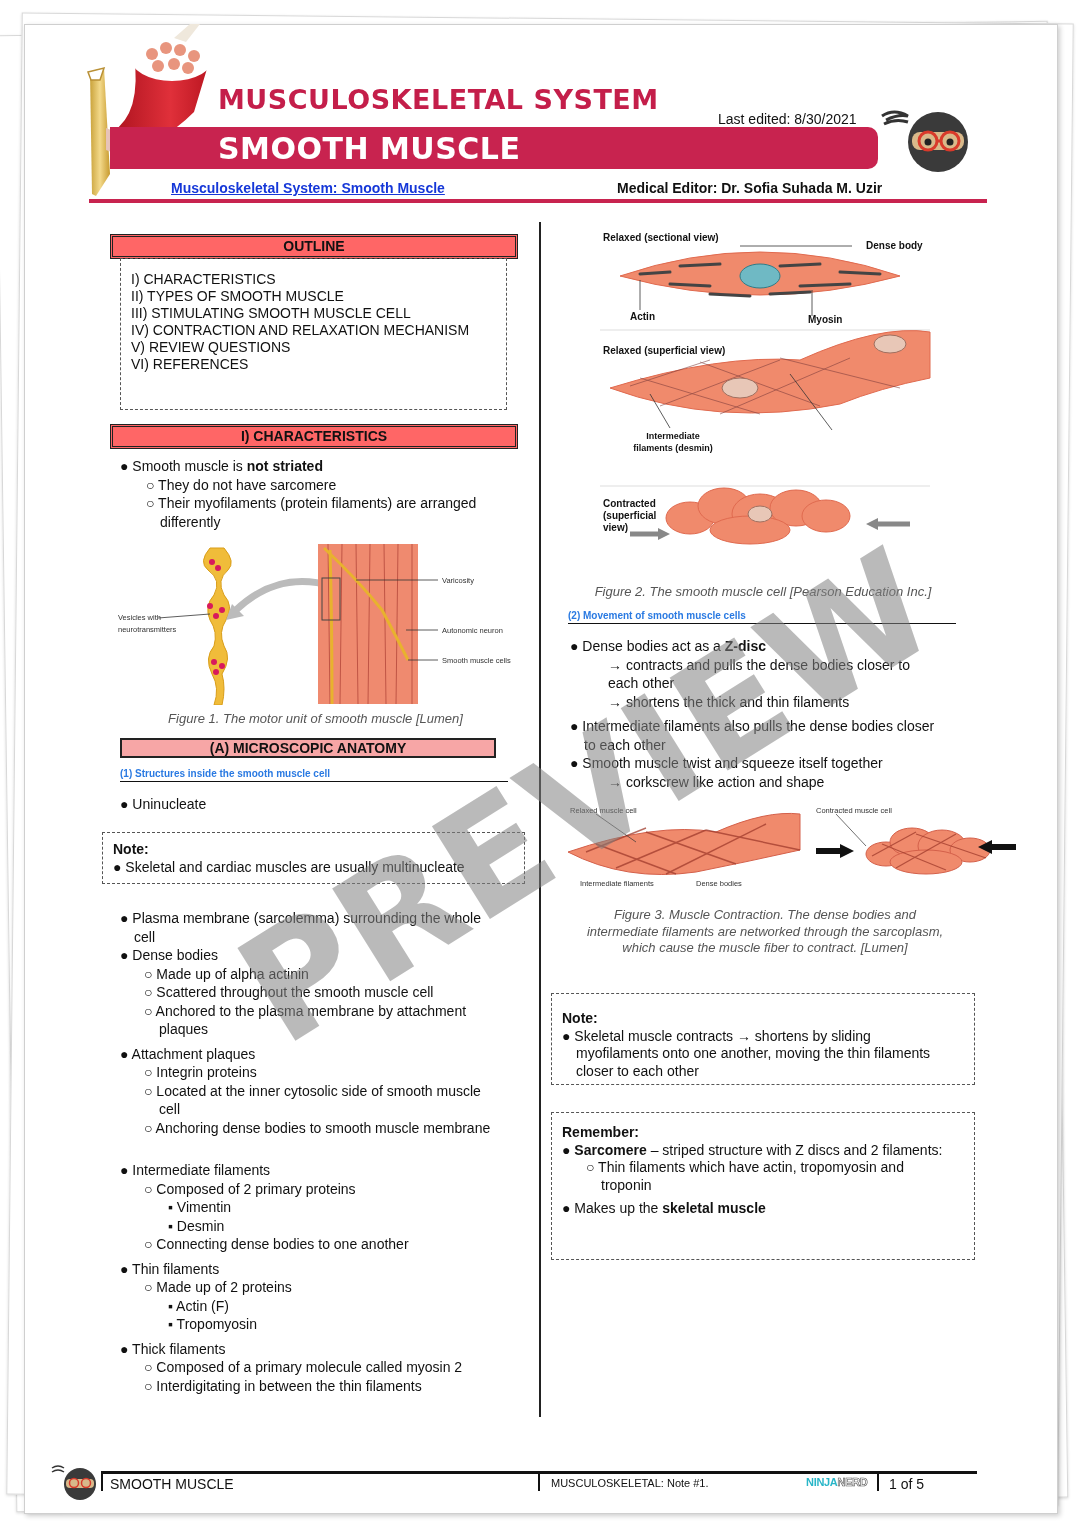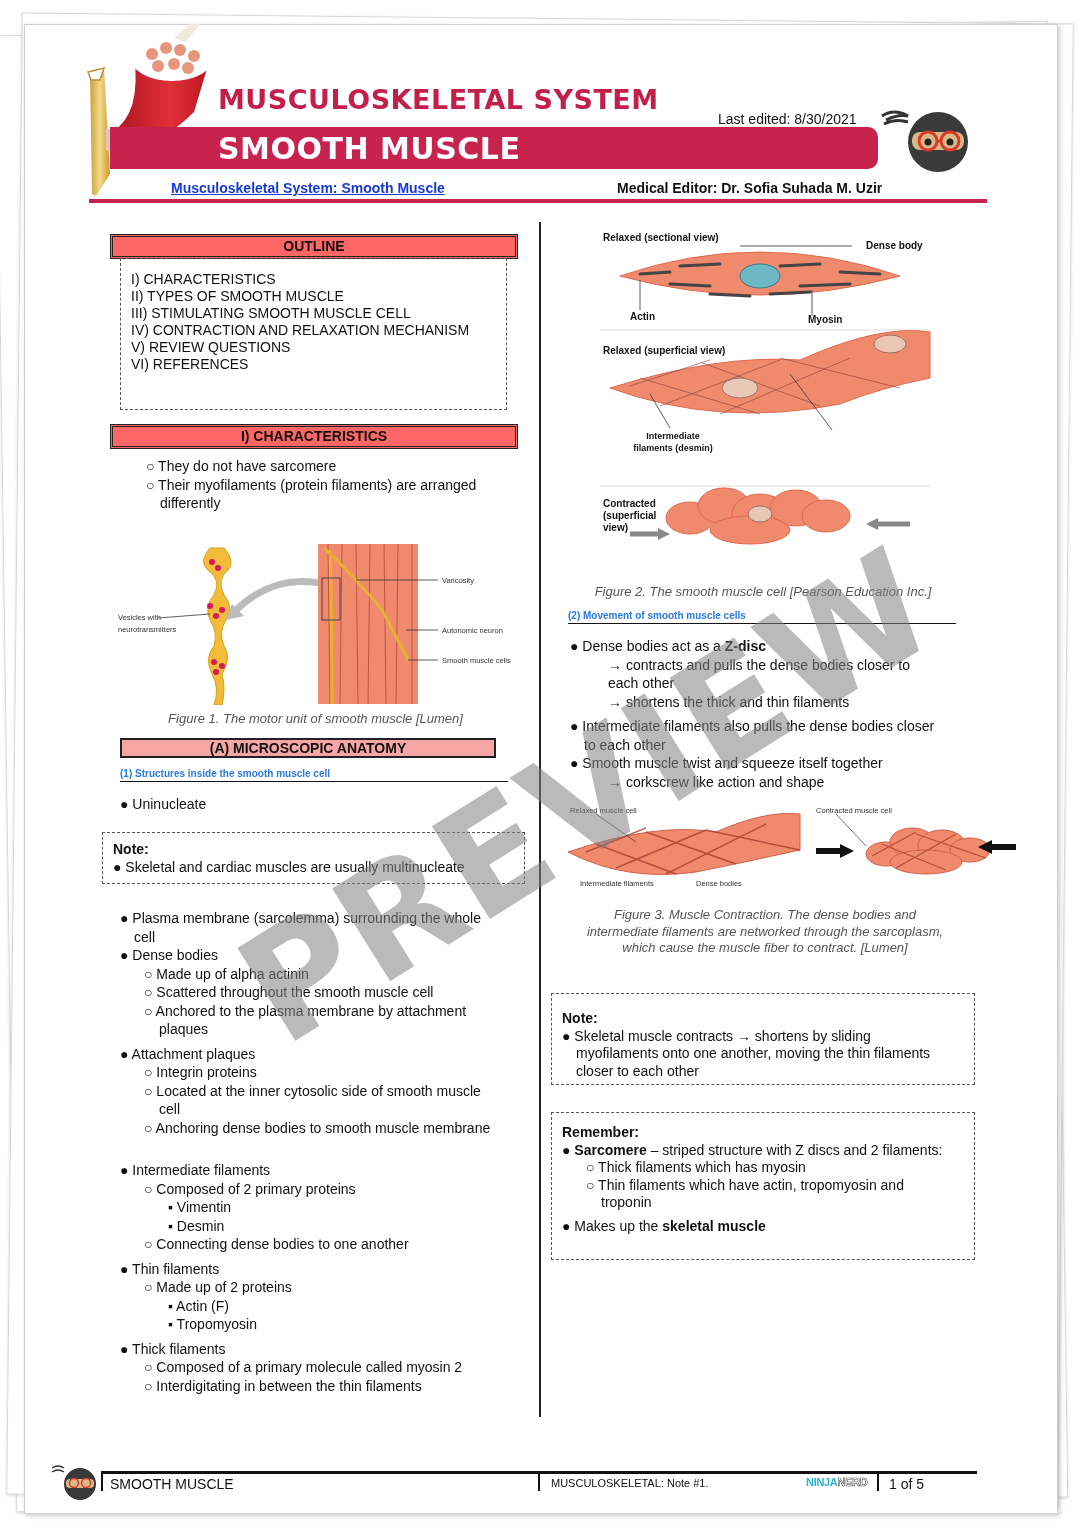--- a/index.html
+++ b/index.html
@@ -108,20 +108,21 @@
   <div>I) CHARACTERISTICS</div>
   <div>II) TYPES OF SMOOTH MUSCLE</div>
   <div>III) STIMULATING SMOOTH MUSCLE CELL</div>
   <div>IV) CONTRACTION AND RELAXATION MECHANISM</div>
   <div>V) REVIEW QUESTIONS</div>
   <div>VI) REFERENCES</div>
 </div>
 
 <div class="sec-head" style="left:110px;top:424px;width:408px;height:25px;">I)  CHARACTERISTICS</div>
 <div class="txt" style="left:120px;top:457px;width:400px;">
+  <div>● <span>Smooth muscle is </span><span class="b">not striated</span></div>
   <div class="l2" style="padding-left:26px;">○ <span>They do not have sarcomere</span></div>
   <div style="padding-left:26px;">○ <span>Their myofilaments (protein filaments) are arranged</span><br><span style="padding-left:14px;">differently</span></div>
 </div>
 
 <div class="fig" style="left:118px;top:540px;width:400px;height:165px;">
   <svg width="400" height="165" viewBox="0 0 400 165">
     <path d="M92 8 Q80 22 90 30 Q104 40 96 55 Q86 66 92 80 Q100 92 96 106 Q86 118 94 134 Q102 148 96 165 L104 165 Q108 148 104 134 Q114 118 106 106 Q100 92 108 80 Q116 66 106 55 Q98 40 110 30 Q118 22 106 8 Z" fill="#f0bc3a" stroke="#d99d18"></path>
     <g fill="#d81a5c">
         <circle cx="94" cy="22" r="3"></circle>
         <circle cx="100" cy="28" r="3"></circle>
@@ -310,21 +311,20 @@
 </div>
 
 <div class="note" style="left:551px;top:993px;width:424px;height:92px;padding-top:16px;">
   <div class="b">Note:</div>
   <div>● <span>Skeletal muscle contracts → shortens by sliding</span><br><span style="padding-left:14px;">myofilaments onto one another, moving the thin filaments</span><br><span style="padding-left:14px;">closer to each other</span></div>
 </div>
 
 <div class="note" style="left:551px;top:1112px;width:424px;height:148px;padding-top:11px;">
   <div class="b">Remember:</div>
   <div>● <span class="b">Sarcomere</span><span> – striped structure with Z discs and 2 filaments:</span></div>
-  <div style="padding-left:24px;">○ <span>Thick filaments which has myosin</span></div>
   <div style="padding-left:24px;">○ <span>Thin filaments which have actin, tropomyosin and</span><br><span style="padding-left:15px;">troponin</span></div>
   <div style="margin-top:6px;">● <span>Makes up the </span><span class="b">skeletal muscle</span></div>
 </div>
 
 <div class="watermark" style="left:210px;top:930px;">PREVIEW</div>
 
 <div class="abs" style="left:50px;top:1462px;width:50px;height:40px;">
   <svg width="50" height="40" viewBox="0 0 50 40">
     <path d="M2 6 Q8 2 14 6 M2 10 Q8 6 14 10" stroke="#333" stroke-width="1.5" fill="none"></path>
     <circle cx="30" cy="22" r="16" fill="#3a3a3a"></circle>

